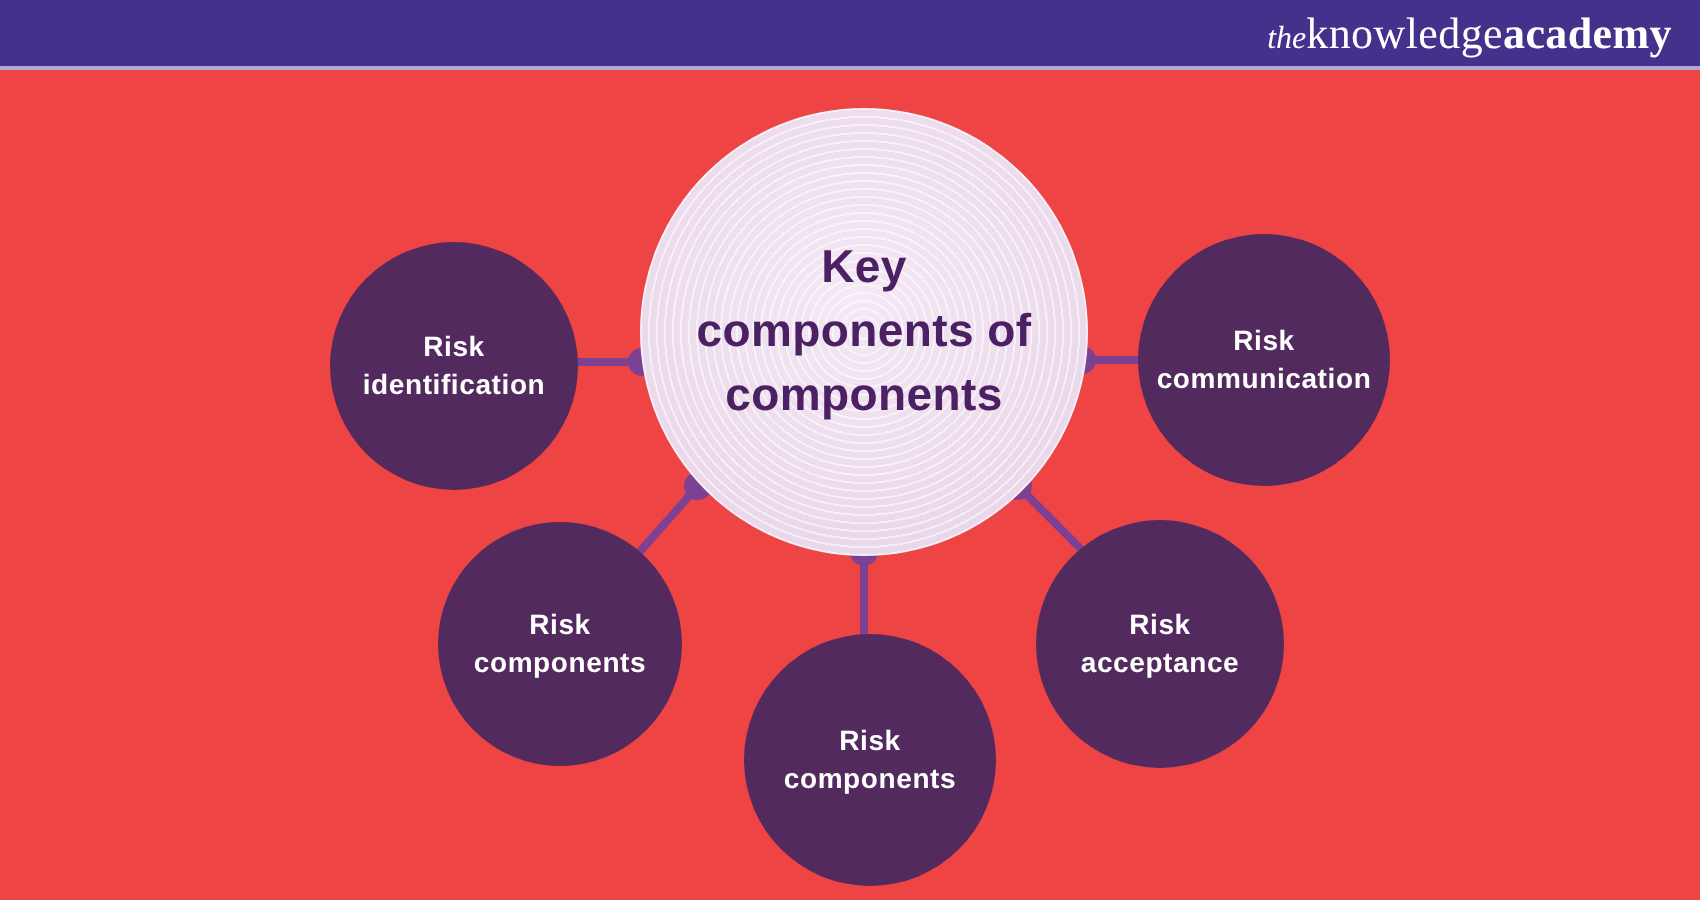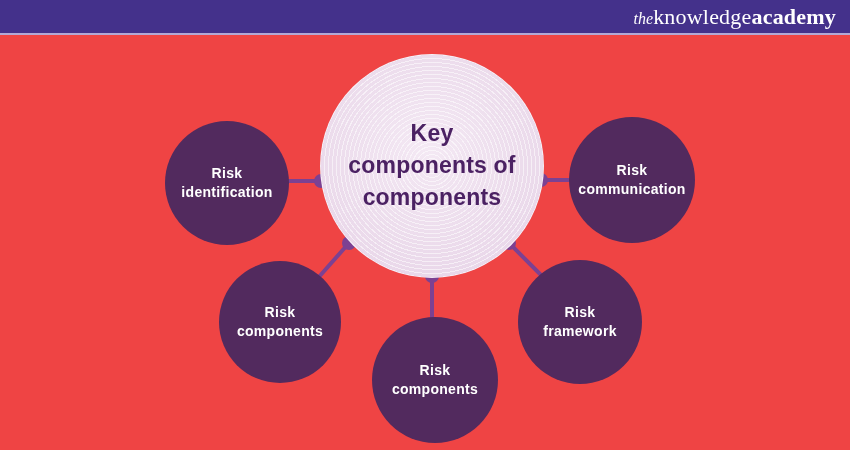--- a/index.html
+++ b/index.html
@@ -109,17 +109,17 @@
   <div class="circle node node-treatment">
     <div>
       <span class="line">Risk</span>
       <span class="line">components</span>
     </div>
   </div>
 
   <div class="circle node node-acceptance">
     <div>
       <span class="line">Risk</span>
-      <span class="line">framework</span>
+      <span class="line">acceptance</span>
     </div>
   </div>
 
 </div>
 
 </body></html>

